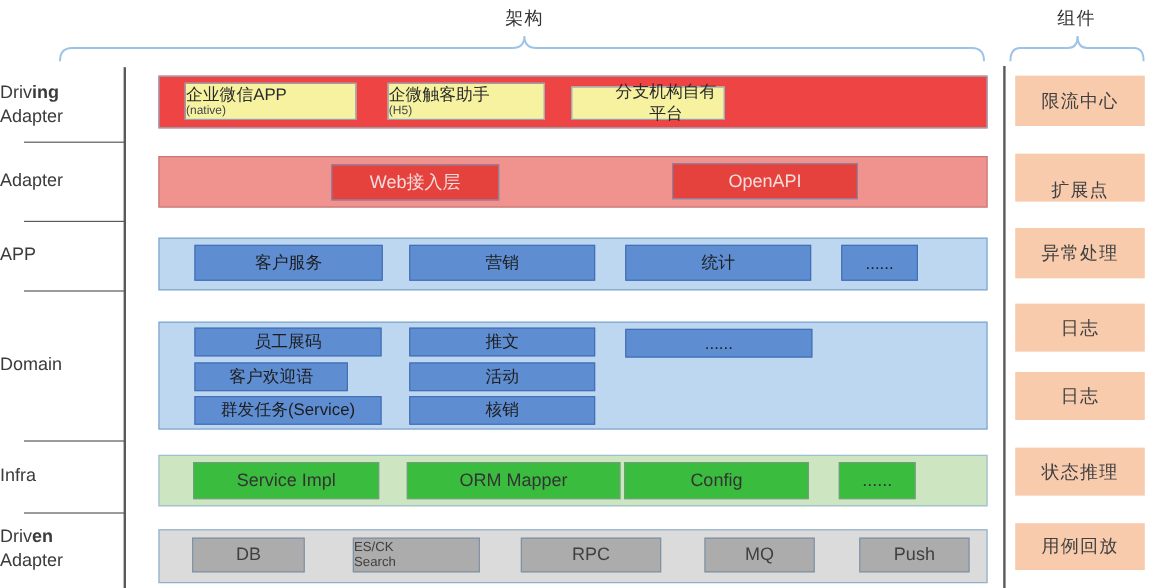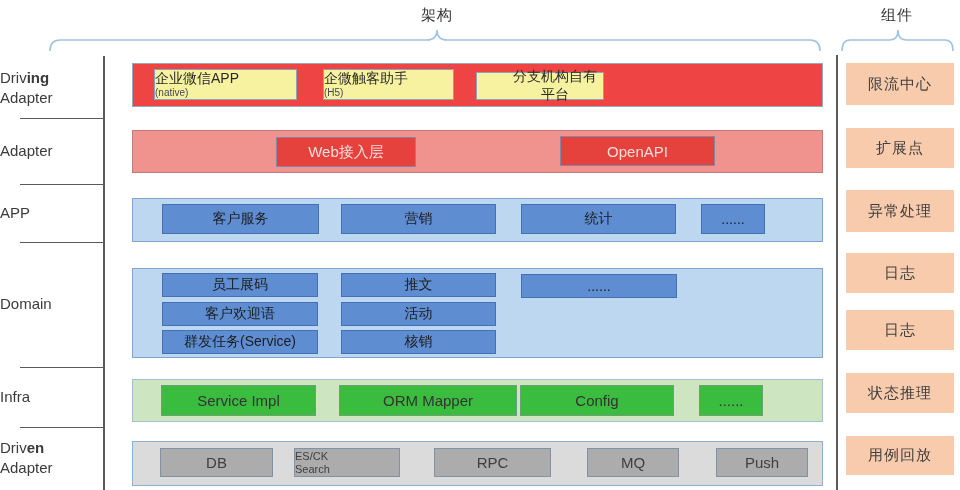--- a/index.html
+++ b/index.html
@@ -118,21 +118,21 @@
     </div>
     <div class="bx bx-blue ctr" style="left:568px;top:5px;width:64px;height:30px;">
       <div>......</div>
     </div>
   </div>
 
   <div class="abs row row-domain" style="top:268px;height:90px;">
     <div class="bx bx-blue ctr" style="left:29px;top:4px;width:156px;height:24px;">
       <div>员工展码</div>
     </div>
-    <div class="bx bx-blue ctr" style="left:29px;top:33px;width:156px;height:24px;">
+    <div class="bx bx-blue ctr" style="left:29px;top:33px;width:128px;height:24px;">
       <div>客户欢迎语</div>
     </div>
     <div class="bx bx-blue ctr" style="left:29px;top:61px;width:156px;height:24px;">
       <div>群发任务(Service)</div>
     </div>
     <div class="bx bx-blue ctr" style="left:208px;top:4px;width:155px;height:24px;">
       <div>推文</div>
     </div>
     <div class="bx bx-blue ctr" style="left:208px;top:33px;width:155px;height:24px;">
       <div>活动</div>
@@ -154,21 +154,21 @@
     </div>
     <div class="bx bx-green ctr" style="left:387px;top:5px;width:154px;height:31px;">
       <div>Config</div>
     </div>
     <div class="bx bx-green ctr" style="left:566px;top:5px;width:64px;height:31px;">
       <div>......</div>
     </div>
   </div>
 
   <div class="abs row row-driven" style="top:441px;height:45px;">
-    <div class="bx bx-gray ctr" style="left:27px;top:6px;width:113px;height:29px;">
+    <div class="bx bx-gray ctr" style="left:27px;top:6px;width:94px;height:29px;">
       <div>DB</div>
     </div>
     <div class="bx bx-gray col two-line" style="left:161px;top:6px;width:106px;height:29px;font-size:11px;">
       <div>ES/CK</div>
       <div>Search</div>
     </div>
     <div class="bx bx-gray ctr" style="left:301px;top:6px;width:117px;height:29px;">
       <div>RPC</div>
     </div>
     <div class="bx bx-gray ctr" style="left:454px;top:6px;width:92px;height:29px;">
@@ -177,21 +177,21 @@
     <div class="bx bx-gray ctr" style="left:583px;top:6px;width:92px;height:29px;">
       <div>Push</div>
     </div>
   </div>
 
   <div class="abs vline" style="left:836px;top:55px;height:435px;"></div>
 
   <div class="abs ctr comp" style="top:63px;height:42px;">
     <div>限流中心</div>
   </div>
-  <div class="abs ctr comp" style="top:128px;height:40px;">
+  <div class="abs ctr comp" style="top:128px;height:40px;align-items:flex-end;">
     <div>扩展点</div>
   </div>
   <div class="abs ctr comp" style="top:190px;height:42px;">
     <div>异常处理</div>
   </div>
   <div class="abs ctr comp" style="top:253px;height:40px;">
     <div>日志</div>
   </div>
   <div class="abs ctr comp" style="top:310px;height:40px;">
     <div>日志</div>

